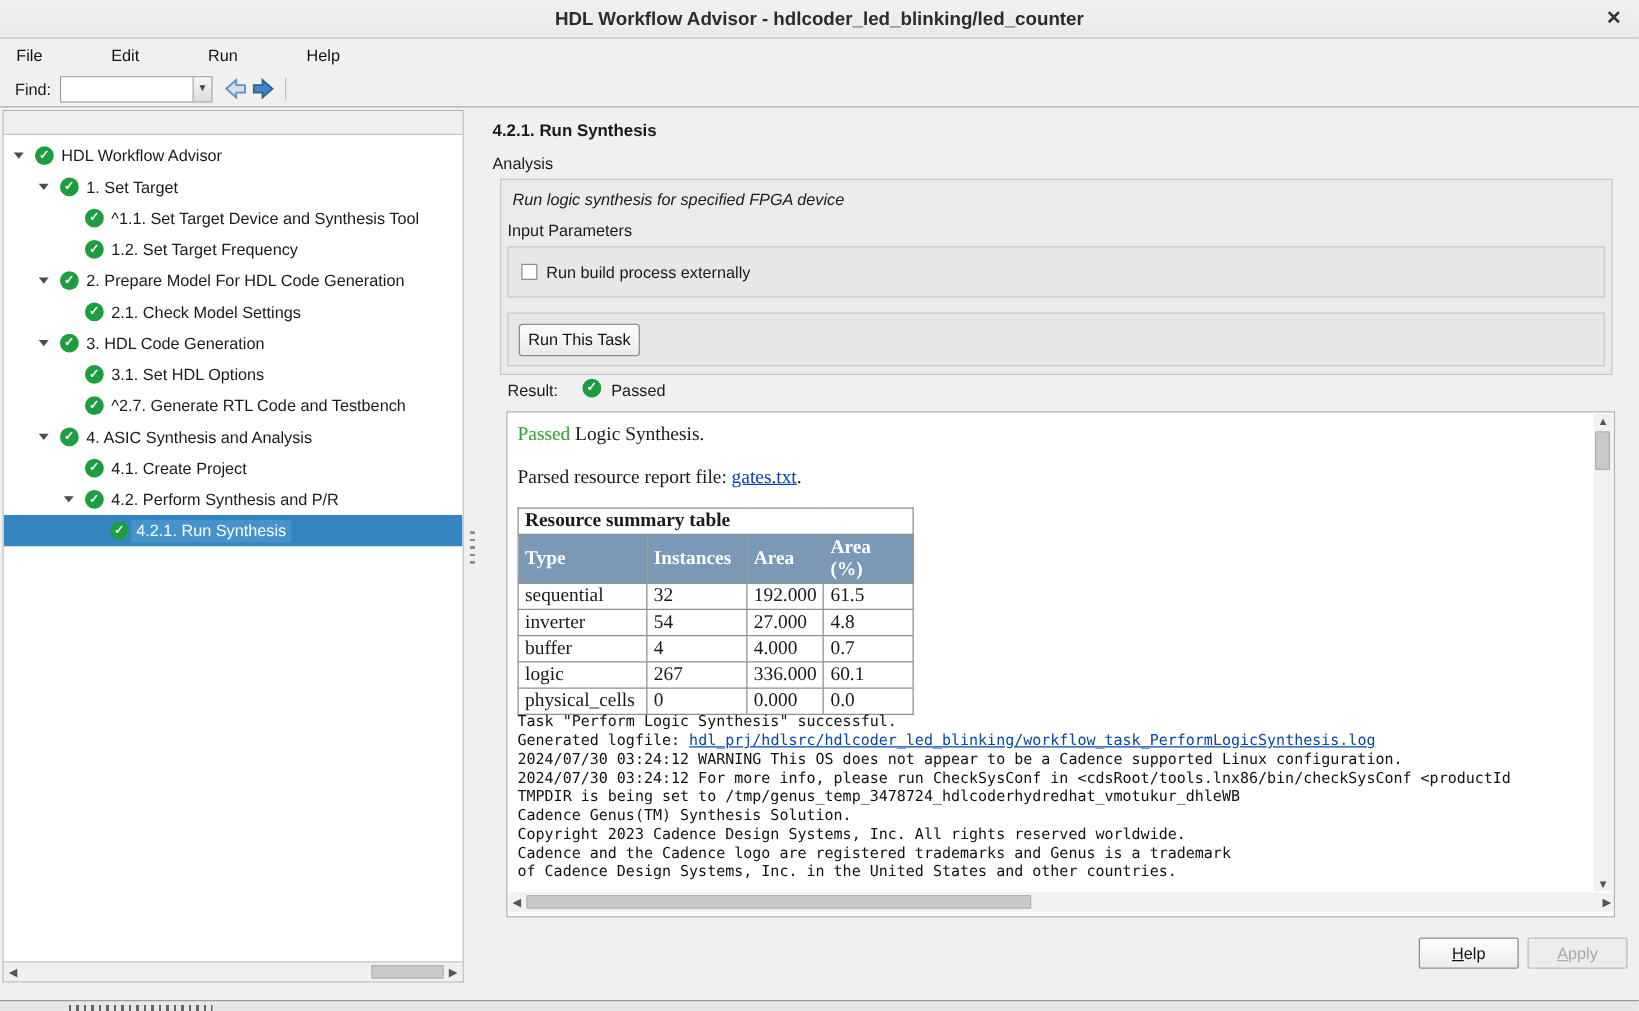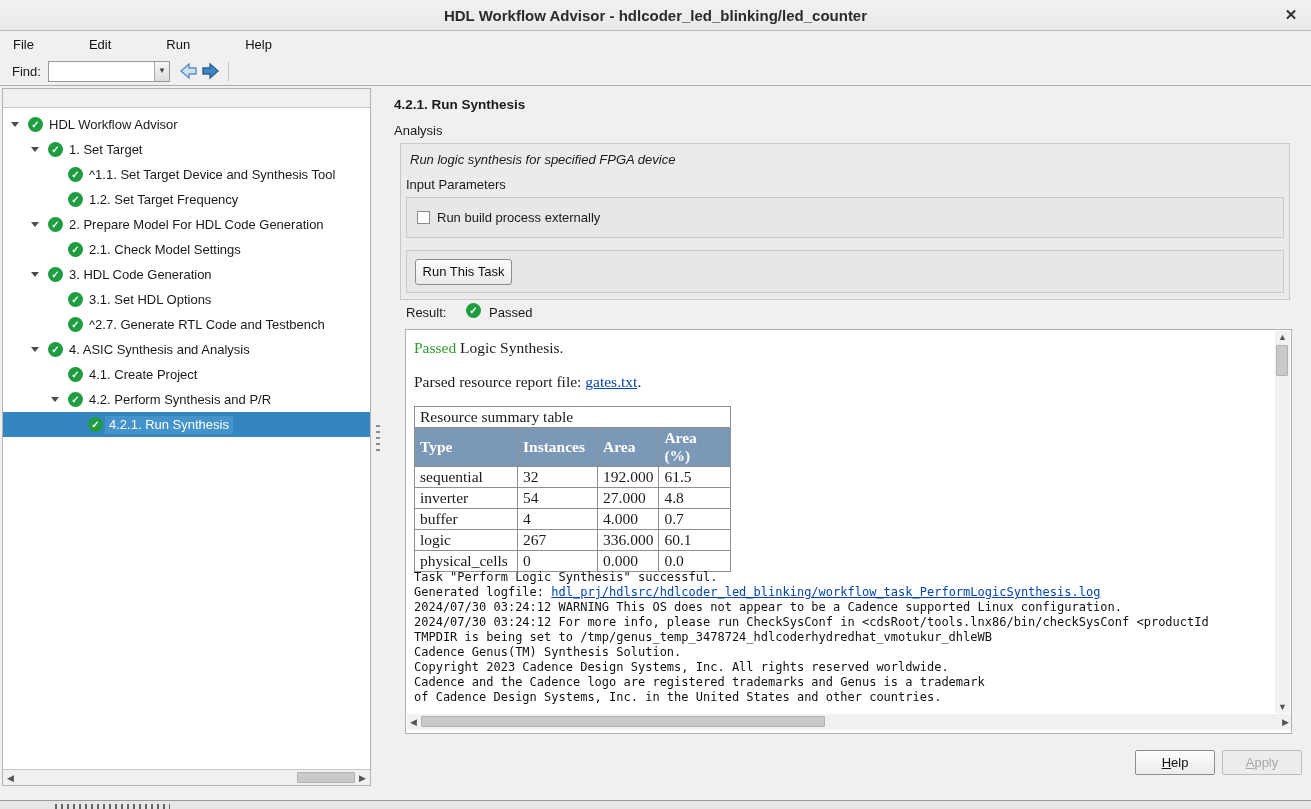--- a/index.html
+++ b/index.html
@@ -78,21 +78,21 @@
   .report-box { position:absolute; left:405px; top:329px; width:887px; height:405px;
     background:#fff; border:1px solid #b0b0b0; overflow:hidden; }
   .serif { font-family:"Liberation Serif", serif; font-size:15.5px; }
   .line1 { position:absolute; left:8px; top:9px; }
   .line2 { position:absolute; left:8px; top:43px; }
   .passed-green { color:#2fa02f; }
   a.rlink { color:#0645ad; text-decoration:underline; cursor:pointer; }
   .res-table { position:absolute; left:8px; top:76px; border-collapse:collapse;
     font-family:"Liberation Serif", serif; font-size:15.5px; }
   .res-table td, .res-table th { border:1px solid #8f8f8f; padding:1px 5px; height:20px; text-align:left; }
-  .res-table .tbl-title td { font-weight:normal; background:#fff; }
+  .res-table .tbl-title td { font-weight:bold; background:#fff; }
   .res-table thead th { background:#7b98b6; color:#fff; font-weight:bold; }
   .log-area { position:absolute; left:8px; top:240px; width:1180px;
     font-family:"DejaVu Sans Mono", "Liberation Mono", monospace; font-size:12px; line-height:15px;
     white-space:pre; color:#111; }
   .vsb { position:absolute; top:1px; right:1px; width:15px; height:382px; background:#f1f1f1; z-index:3; }
   .hsb { position:absolute; left:1px; bottom:3px; height:16px; width:885px; background:#f1f1f1; z-index:3; }
 
   
   .btn { position:absolute; top:750px; height:25px; text-align:center; line-height:23px; border-radius:2px; }
   .help-btn { left:1135px; width:80px; background:linear-gradient(#fdfdfd,#ececec); border:1px solid #8d8d8d; color:#111; }

